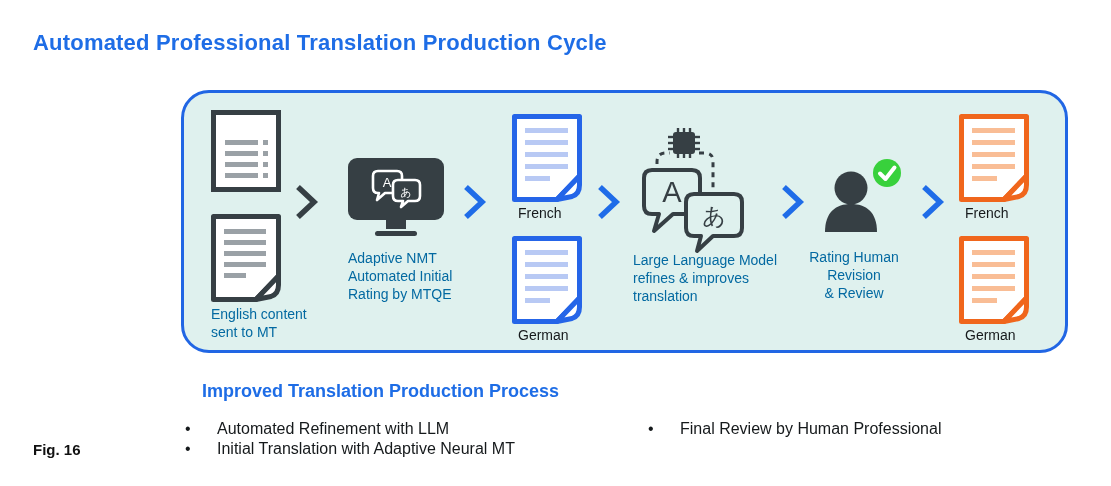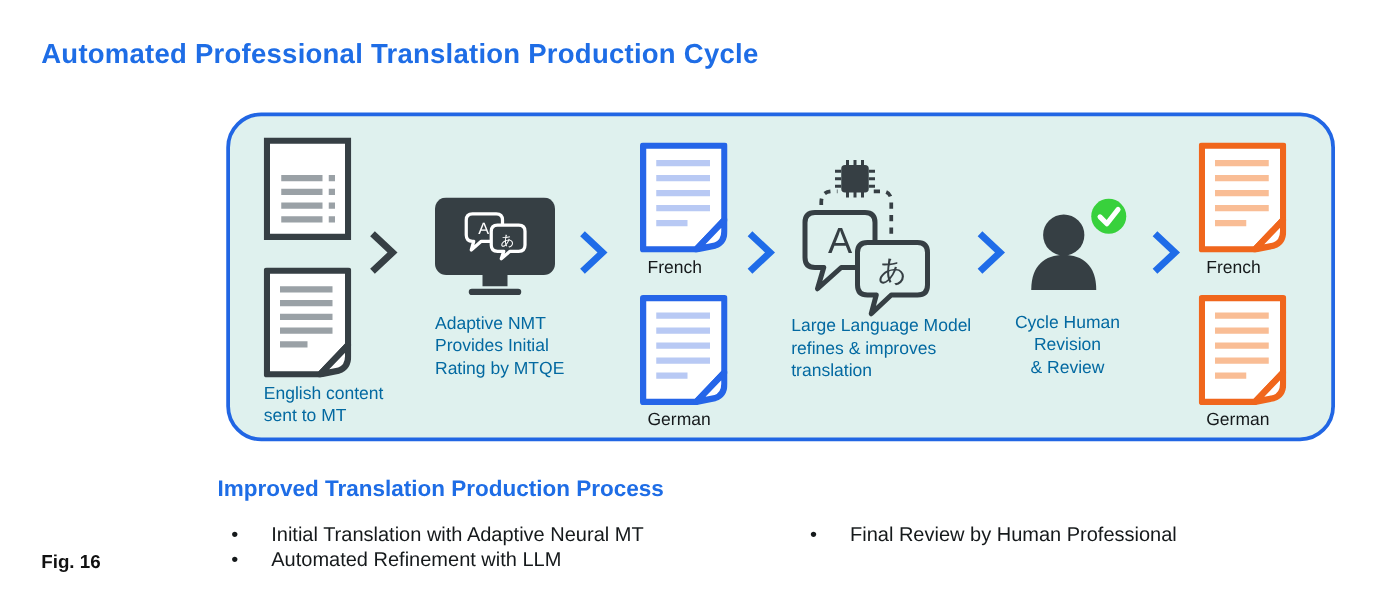--- a/index.html
+++ b/index.html
@@ -34,21 +34,21 @@
 
   .doc-label {
     font-size:14px; color:#15191b;
   }
 
   .chev svg { display:block; }
   .chev-dark { color:#363f44; }
   .chev-blue { color:#1f6ce8; }
 
   .subheading {
-    left:174px; top:381px;
+    left:202px; top:381px;
     font-size:18px; font-weight:700; color:#1e6de6;
   }
 
   .bullet-col { list-style:none; }
   .bullet-col li {
     position:relative;
     padding-left:32px;
     font-size:16px; line-height:20px;
     color:#15191b;
   }
@@ -118,21 +118,21 @@
       <rect x="38" y="62" width="20" height="9" fill="#363f44"></rect>
       <rect x="27" y="73" width="42" height="5" rx="2.5" fill="#363f44"></rect>
       <path d="M30,13 H49 Q54,13 54,18 V30 Q54,35 49,35 H37 L29,42 L31,35 H30 Q25,35 25,30 V18 Q25,13 30,13 Z" fill="#363f44" stroke="#ffffff" stroke-width="2.6" stroke-linejoin="round"></path>
       <text x="39" y="29" font-size="13" fill="#ffffff" text-anchor="middle">A</text>
       <path d="M50,22 H67 Q72,22 72,27 V38 Q72,43 67,43 H60 L53,49 L55,43 H50 Q45,43 45,38 V27 Q45,22 50,22 Z" fill="#363f44" stroke="#ffffff" stroke-width="2.6" stroke-linejoin="round"></path>
       <text x="58" y="38" font-size="11" fill="#ffffff" text-anchor="middle">あ</text>
     </svg>
   </div>
   <div class="abs caption" style="left:164px; top:156px;">
     <div>Adaptive NMT</div>
-    <div>Provides Initial</div>
+    <div>Automated Initial</div>
     <div>Rating by MTQE</div>
   </div>
 
   <div class="abs chev chev-blue" style="left:278px; top:91px;">
     <svg width="26" height="36" viewBox="0 0 26 36">
       <path d="M4,3 L20,18 L4,33" fill="none" stroke="currentColor" stroke-width="5.5"></path>
     </svg>
   </div>
 
   <div class="abs" style="left:328px; top:21px;">
@@ -214,21 +214,21 @@
     <svg width="80" height="74" viewBox="0 0 80 74">
       <circle cx="28" cy="30" r="16.5" fill="#363f44"></circle>
       <path d="M2,74 C2,54 13,46 28,46 C43,46 54,54 54,74 Z" fill="#363f44"></path>
       <g>
         <circle cx="64" cy="15" r="14" fill="#38d13c"></circle>
         <path d="M57,15.5 L62.5,21 L71.5,9.5" fill="none" stroke="#ffffff" stroke-width="4" stroke-linecap="round" stroke-linejoin="round"></path>
       </g>
     </svg>
   </div>
   <div class="abs caption center" style="left:610px; top:155px; width:120px;">
-    <div>Cycle Human</div>
+    <div>Rating Human</div>
     <div>Revision</div>
     <div>&amp; Review</div>
   </div>
 
   <div class="abs chev chev-blue" style="left:736px; top:91px;">
     <svg width="26" height="36" viewBox="0 0 26 36">
       <path d="M4,3 L20,18 L4,33" fill="none" stroke="currentColor" stroke-width="5.5"></path>
     </svg>
   </div>
 
@@ -260,21 +260,21 @@
       </g>
     </svg>
   </div>
   <div class="abs doc-label" style="left:781px; top:234px;">German</div>
 
 </div>
 
 <div class="abs subheading">Improved Translation Production Process</div>
 
 <ul class="abs bullet-col" style="left:185px; top:419px; width:410px;">
+  <li>Automated Refinement with LLM</li>
   <li>Initial Translation with Adaptive Neural MT</li>
-  <li>Automated Refinement with LLM</li>
 </ul>
 
 <ul class="abs bullet-col" style="left:648px; top:419px; width:420px;">
   <li>Final Review by Human Professional</li>
 </ul>
 
 <div class="abs fig-label">Fig. 16</div>
 
 </body></html>

